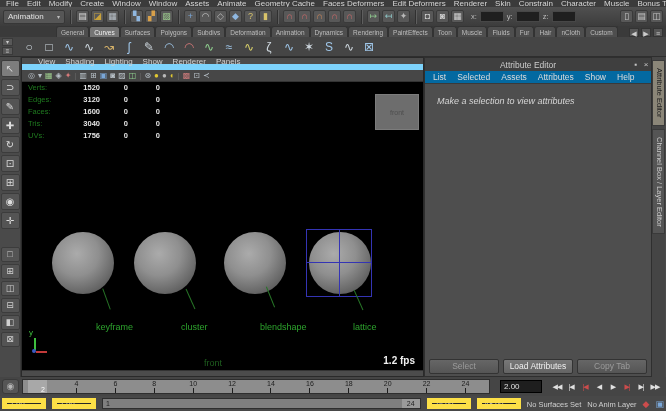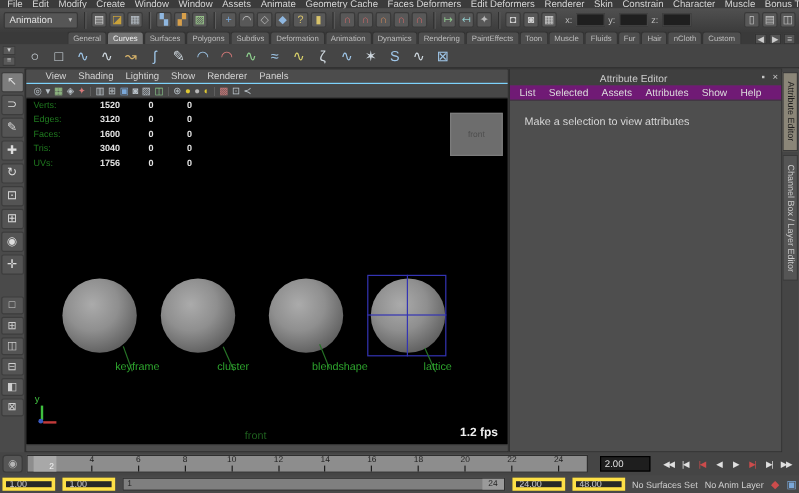--- a/index.html
+++ b/index.html
@@ -54,21 +54,21 @@
     gap:2px; padding-top:3px; border-right:1px solid #3a3a3a; }
   .tool { width:19px; height:17px; background:#545454; border:1px solid #3c3c3c; border-radius:2px;
     font-size:10px; line-height:15px; text-align:center; color:#ddd; cursor:pointer; font-family:inherit; padding:0; }
   .tool.active { background:#7d7d7d; }
   .toolbox-gap { height:14px; }
   .layout-btn { width:19px; height:15px; background:#545454; border:1px solid #3c3c3c; border-radius:2px;
     font-size:9px; line-height:13px; text-align:center; color:#cfcfcf; cursor:pointer; font-family:inherit; padding:0; }
   
   .vp { width:403px; display:flex; flex-direction:column; background:#4c4c4c; border:1px solid #2a2a2a; }
   .vp-menubar { height:12px; display:flex; gap:10px; align-items:center; padding-left:16px;
-    background:#4c4c4c; border-bottom:1px solid #7dd3fc; }
+    background:#4c4c4c; border-bottom:6px solid #7dd3fc; }
   .vp-menu { font-size:8px; color:#d2d2d2; cursor:pointer; line-height:11px; }
   .vp-toolbar { height:12px; display:flex; gap:3px; align-items:center; padding-left:6px;
     background:#474747; border-bottom:1px solid #333; }
   .vp-icon { font-size:8px; line-height:10px; color:#b9c2c9; cursor:pointer; }
   .vp-canvas { position:relative; flex:1; background:#000; overflow:hidden; cursor:crosshair; }
   .vp-bottombar { height:6px; background:#4c4c4c; border-top:1px solid #333; }
   .hud { position:absolute; left:6px; top:1px; }
   .hud-row { display:flex; margin-bottom:3px; }
   .hud-label { width:30px; font-size:7.5px; color:#1f7a1f; }
   .hud-c1 { width:42px; text-align:right; font-size:7.5px; font-weight:700; color:#e4e4e4; }
@@ -81,37 +81,37 @@
     background:radial-gradient(circle at 40% 35%, #ababab 0%, #8f8f8f 40%, #5e5e5e 78%, #3c3c3c 100%); cursor:pointer; }
   .sphere-1 { left:30px; } .sphere-2 { left:112px; } .sphere-3 { left:202px; } .sphere-4 { left:287px; }
   .lattice-box { position:absolute; left:284px; top:147px; width:66px; height:68px; border:1px solid #3434b4; }
   .lattice-v { position:absolute; left:317px; top:147px; width:1px; height:68px; background:#3434b4; }
   .lattice-h { position:absolute; left:284px; top:180px; width:66px; height:1px; background:#3434b4; }
   .leader { position:absolute; width:1px; height:22px; background:#267326; }
   .leader-1 { left:84px;  top:206px; transform:rotate(-20deg); }
   .leader-2 { left:168px; top:206px; transform:rotate(-24deg); }
   .leader-3 { left:248px; top:204px; transform:rotate(-22deg); }
   .leader-4 { left:336px; top:207px; transform:rotate(-24deg); }
-  .vp-label { position:absolute; top:218px; font-size:9px; color:#2da32d; }
+  .vp-label { position:absolute; top:240px; font-size:9px; color:#2da32d; }
   .vpl-1 { left:74px; } .vpl-2 { left:159px; } .vpl-3 { left:238px; } .vpl-4 { left:331px; }
   .axis-y-label { position:absolute; left:7px; top:246px; font-size:8px; color:#3fbf3f; }
   .axis-y-line { position:absolute; left:12px; top:256px; width:2px; height:12px; background:#3fbf3f; }
   .axis-x-line { position:absolute; left:14px; top:269px; width:11px; height:2px; background:#c23a3a; }
   .axis-origin { position:absolute; left:10px; top:267px; width:4px; height:4px; background:#3a5ac2; border-radius:50%; }
   .camera-label { position:absolute; left:182px; top:276px; font-size:9px; color:#1e5e1e; }
   .fps { position:absolute; right:8px; top:273px; font-size:10px; font-weight:700; color:#f0f0f0; }
   
   .ae { width:228px; display:flex; flex-direction:column; background:#4e4e4e; border:1px solid #2f2f2f; }
   .ae-title { height:13px; background:#3f3f3f; display:flex; align-items:center; position:relative; }
   .ae-title-text { flex:1; text-align:center; font-size:8.5px; color:#cccccc; }
   .ae-pin, .ae-close { font-size:8px; color:#c5c5c5; width:10px; text-align:center; cursor:pointer; }
   .ae-menus { height:13px; display:flex; gap:11px; align-items:center; padding-left:8px;
-    background:#701a75; border-bottom:1px solid #3a3a3a; }
+    background:#0369a1; border-bottom:1px solid #3a3a3a; }
   .ae-menu { font-size:8.5px; color:#dcdcdc; cursor:pointer; }
-  .ae-body { flex:1; background:#4e4e4e; }
+  .ae-body { flex:1; background:#4e4e4e;font-style:italic; }
   .ae-msg { padding:12px 0 0 12px; font-size:9px; color:#d6d6d6; }
   .ae-buttons { height:20px; display:flex; gap:4px; padding:2px 4px; align-items:center; }
   .ae-btn { flex:1; height:15px; background:linear-gradient(#666,#555); border:1px solid #333;
     border-radius:2px; font-size:8.5px; color:#9b9b9b; cursor:pointer; font-family:inherit; }
   .ae-btn.primary { background:linear-gradient(#787878,#646464); color:#efefef; }
   
   .side-tabs { width:13px; background:#454545; display:flex; flex-direction:column; gap:3px; padding-top:3px; }
   .side-tab { writing-mode:vertical-rl; font-size:7.5px; color:#cccccc; background:#555;
     border:1px solid #3a3a3a; padding:7px 0; text-align:center; cursor:pointer; white-space:nowrap; }
   .side-tab.active { background:#8b8678; color:#1e1e1e; }
@@ -130,21 +130,21 @@
   .tick-line { width:1px; height:5px; background:#1d1d1d; }
   .ts-time { position:absolute; left:500px; top:3px; width:42px; height:13px; background:#1e1e1e;
     border:1px solid #000; color:#e0e0e0; font-size:8px; padding:0 3px; font-family:inherit; }
   .playback { position:absolute; left:550px; top:2px; display:flex; }
   .pb-btn { width:14px; height:15px; background:none; border:none; font-size:7px; letter-spacing:-1px;
     color:#e0e0e0; cursor:pointer; font-family:inherit; padding:0; }
   .pb-btn.red { color:#cc4c4c; }
   
   .rangeslider { position:absolute; top:396px; left:0; right:0; height:15px; background:#484848;
     display:flex; align-items:flex-start; gap:6px; padding:2px 2px 0; overflow:hidden; }
-  .rs-field { width:44px; height:11px; background:#272727; border:3px solid #fde047; color:#cfcfcf;
+  .rs-field { width:44px; height:11px; background:#272727; border:5px solid #fde047; color:#cfcfcf;
     font-size:7.5px; padding:0 3px; font-family:inherit; }
   .rs-bar { position:relative; width:330px; height:11px; background:#7f7f7f; border:1px solid #2e2e2e; cursor:pointer; }
   .rs-min { position:absolute; left:3px; top:1px; font-size:7px; color:#222; }
   .rs-max { position:absolute; right:0; top:0; bottom:0; width:18px; background:#9a9a9a;
     font-size:7px; color:#222; text-align:center; line-height:10px; }
   .rs-text { font-size:7.5px; color:#cfcfcf; margin-top:2px; white-space:nowrap; }
   .rs-icon { font-size:9px; margin-top:1px; cursor:pointer; }
   .rs-icon.key { color:#cc4c4c; } .rs-icon.prefs { color:#7aa7d8; }
   
   .watermark { position:absolute; right:4px; top:344px; font-family:"DejaVu Serif",serif;
@@ -428,20 +428,25 @@
       <span class="ae-menu">List</span>
           <span class="ae-menu">Selected</span>
           <span class="ae-menu">Assets</span>
           <span class="ae-menu">Attributes</span>
           <span class="ae-menu">Show</span>
           <span class="ae-menu">Help</span>
         </div>
       <div class="ae-body">
         <div class="ae-msg">Make a selection to view attributes</div>
       </div>
+      <div class="ae-buttons">
+        <button class="ae-btn">Select</button>
+        <button class="ae-btn primary">Load Attributes</button>
+        <button class="ae-btn">Copy Tab</button>
+      </div>
     </div>
 
     <div class="side-tabs">
       <div class="side-tab active">Attribute Editor</div>
       <div class="side-tab">Channel Box / Layer Editor</div>
     </div>
   </div>
 
   <div class="timeslider">
     <button class="ts-options">◉</button>

